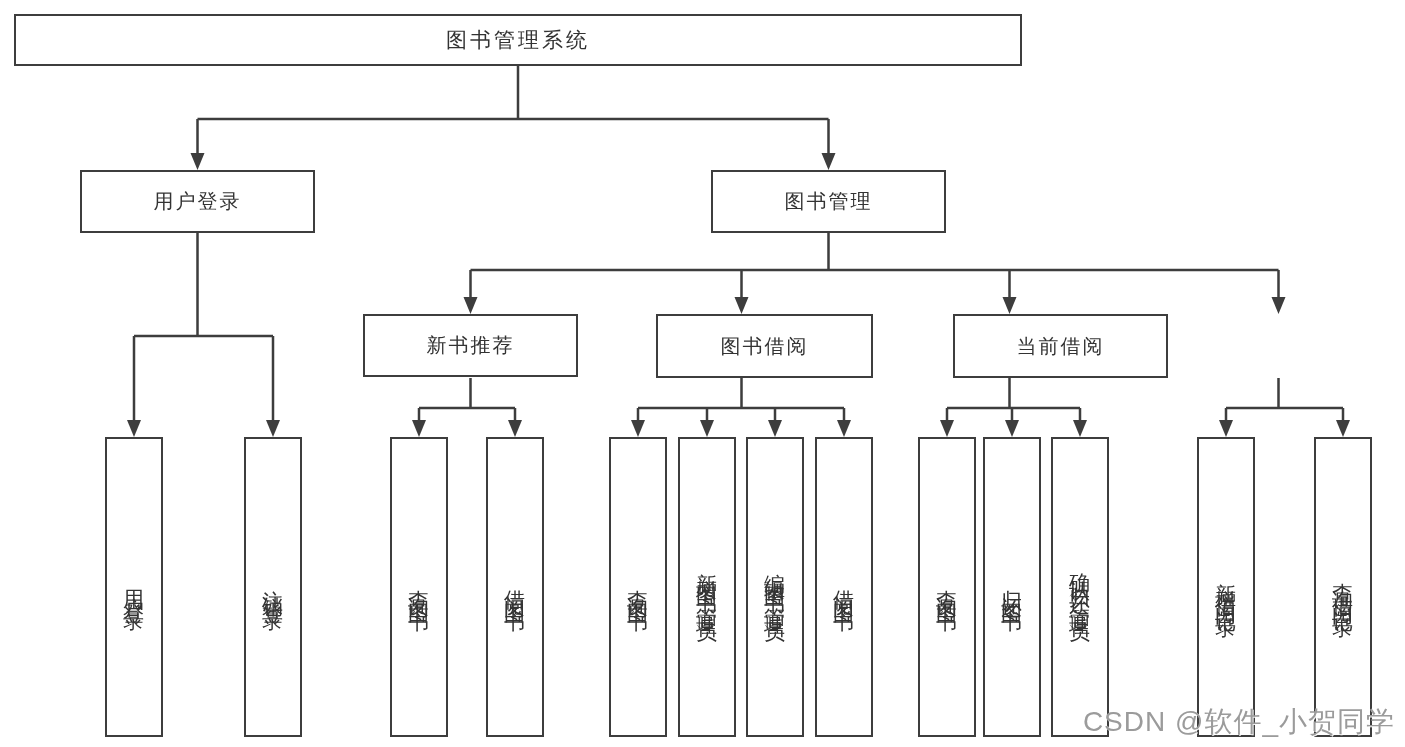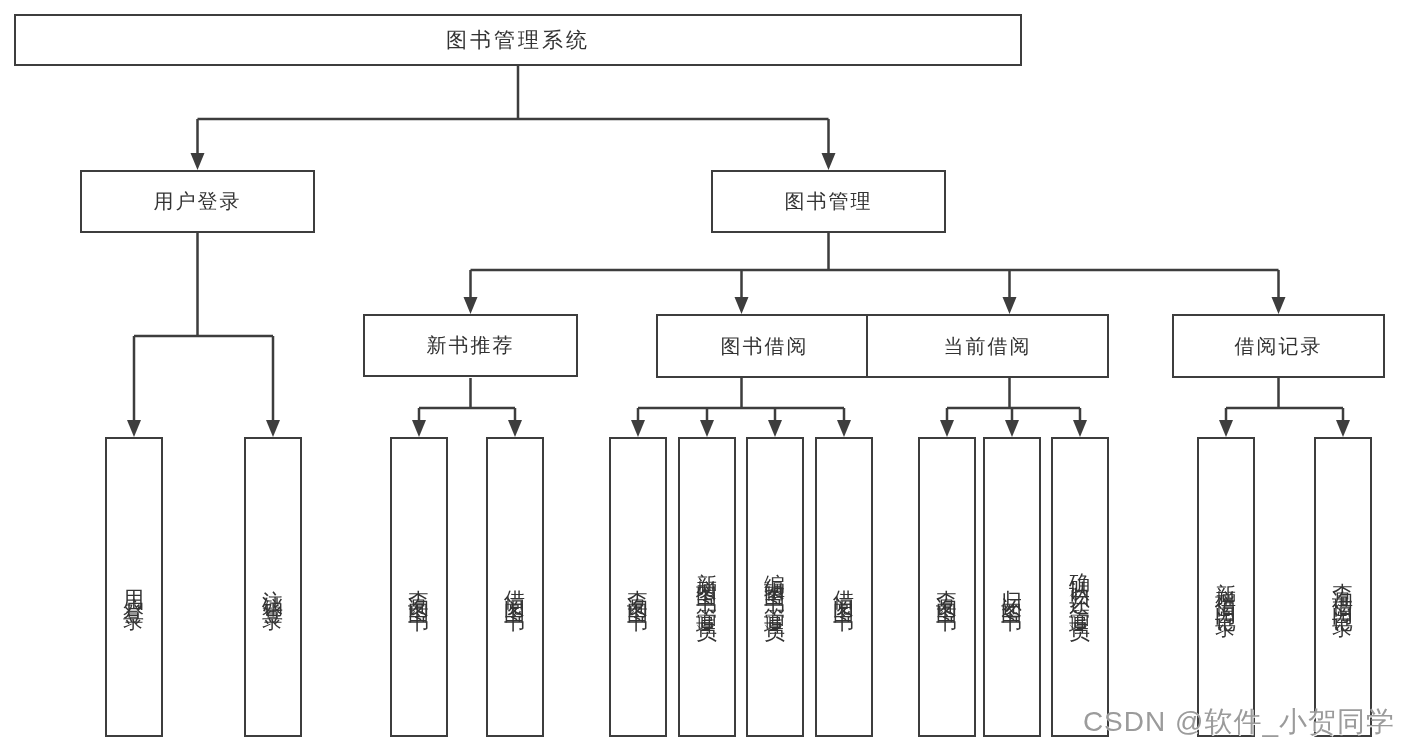--- a/index.html
+++ b/index.html
@@ -123,25 +123,22 @@
   <div class="node hbox" style="left:711px; top:170px; width:235px; height:63px;">
     <span>图书管理</span>
   </div>
 
   <div class="node hbox" style="left:363px; top:314px; width:215px; height:63px;">
     <span>新书推荐</span>
   </div>
   <div class="node hbox" style="left:608px; top:314px; width:217px; height:64px;margin-left:48px;">
     <span>图书借阅</span>
   </div>
-  <div class="node hbox" style="left:866px; top:314px; width:243px; height:64px;">
+  <div class="node hbox" style="left:953px; top:314px; width:215px; height:64px;">
     <span>当前借阅</span>
-  </div>
-  <div class="node hbox" style="left:1172px; top:314px; width:213px; height:64px;">
-    <span>借阅记录</span>
   </div>
 
   <div class="node vbox" style="left:105px;">
     <span class="vtext">用户登录</span>
   </div>
   <div class="node vbox" style="left:244px;">
     <span class="vtext">注销登录</span>
   </div>
 
   <div class="node vbox" style="left:390px;">

